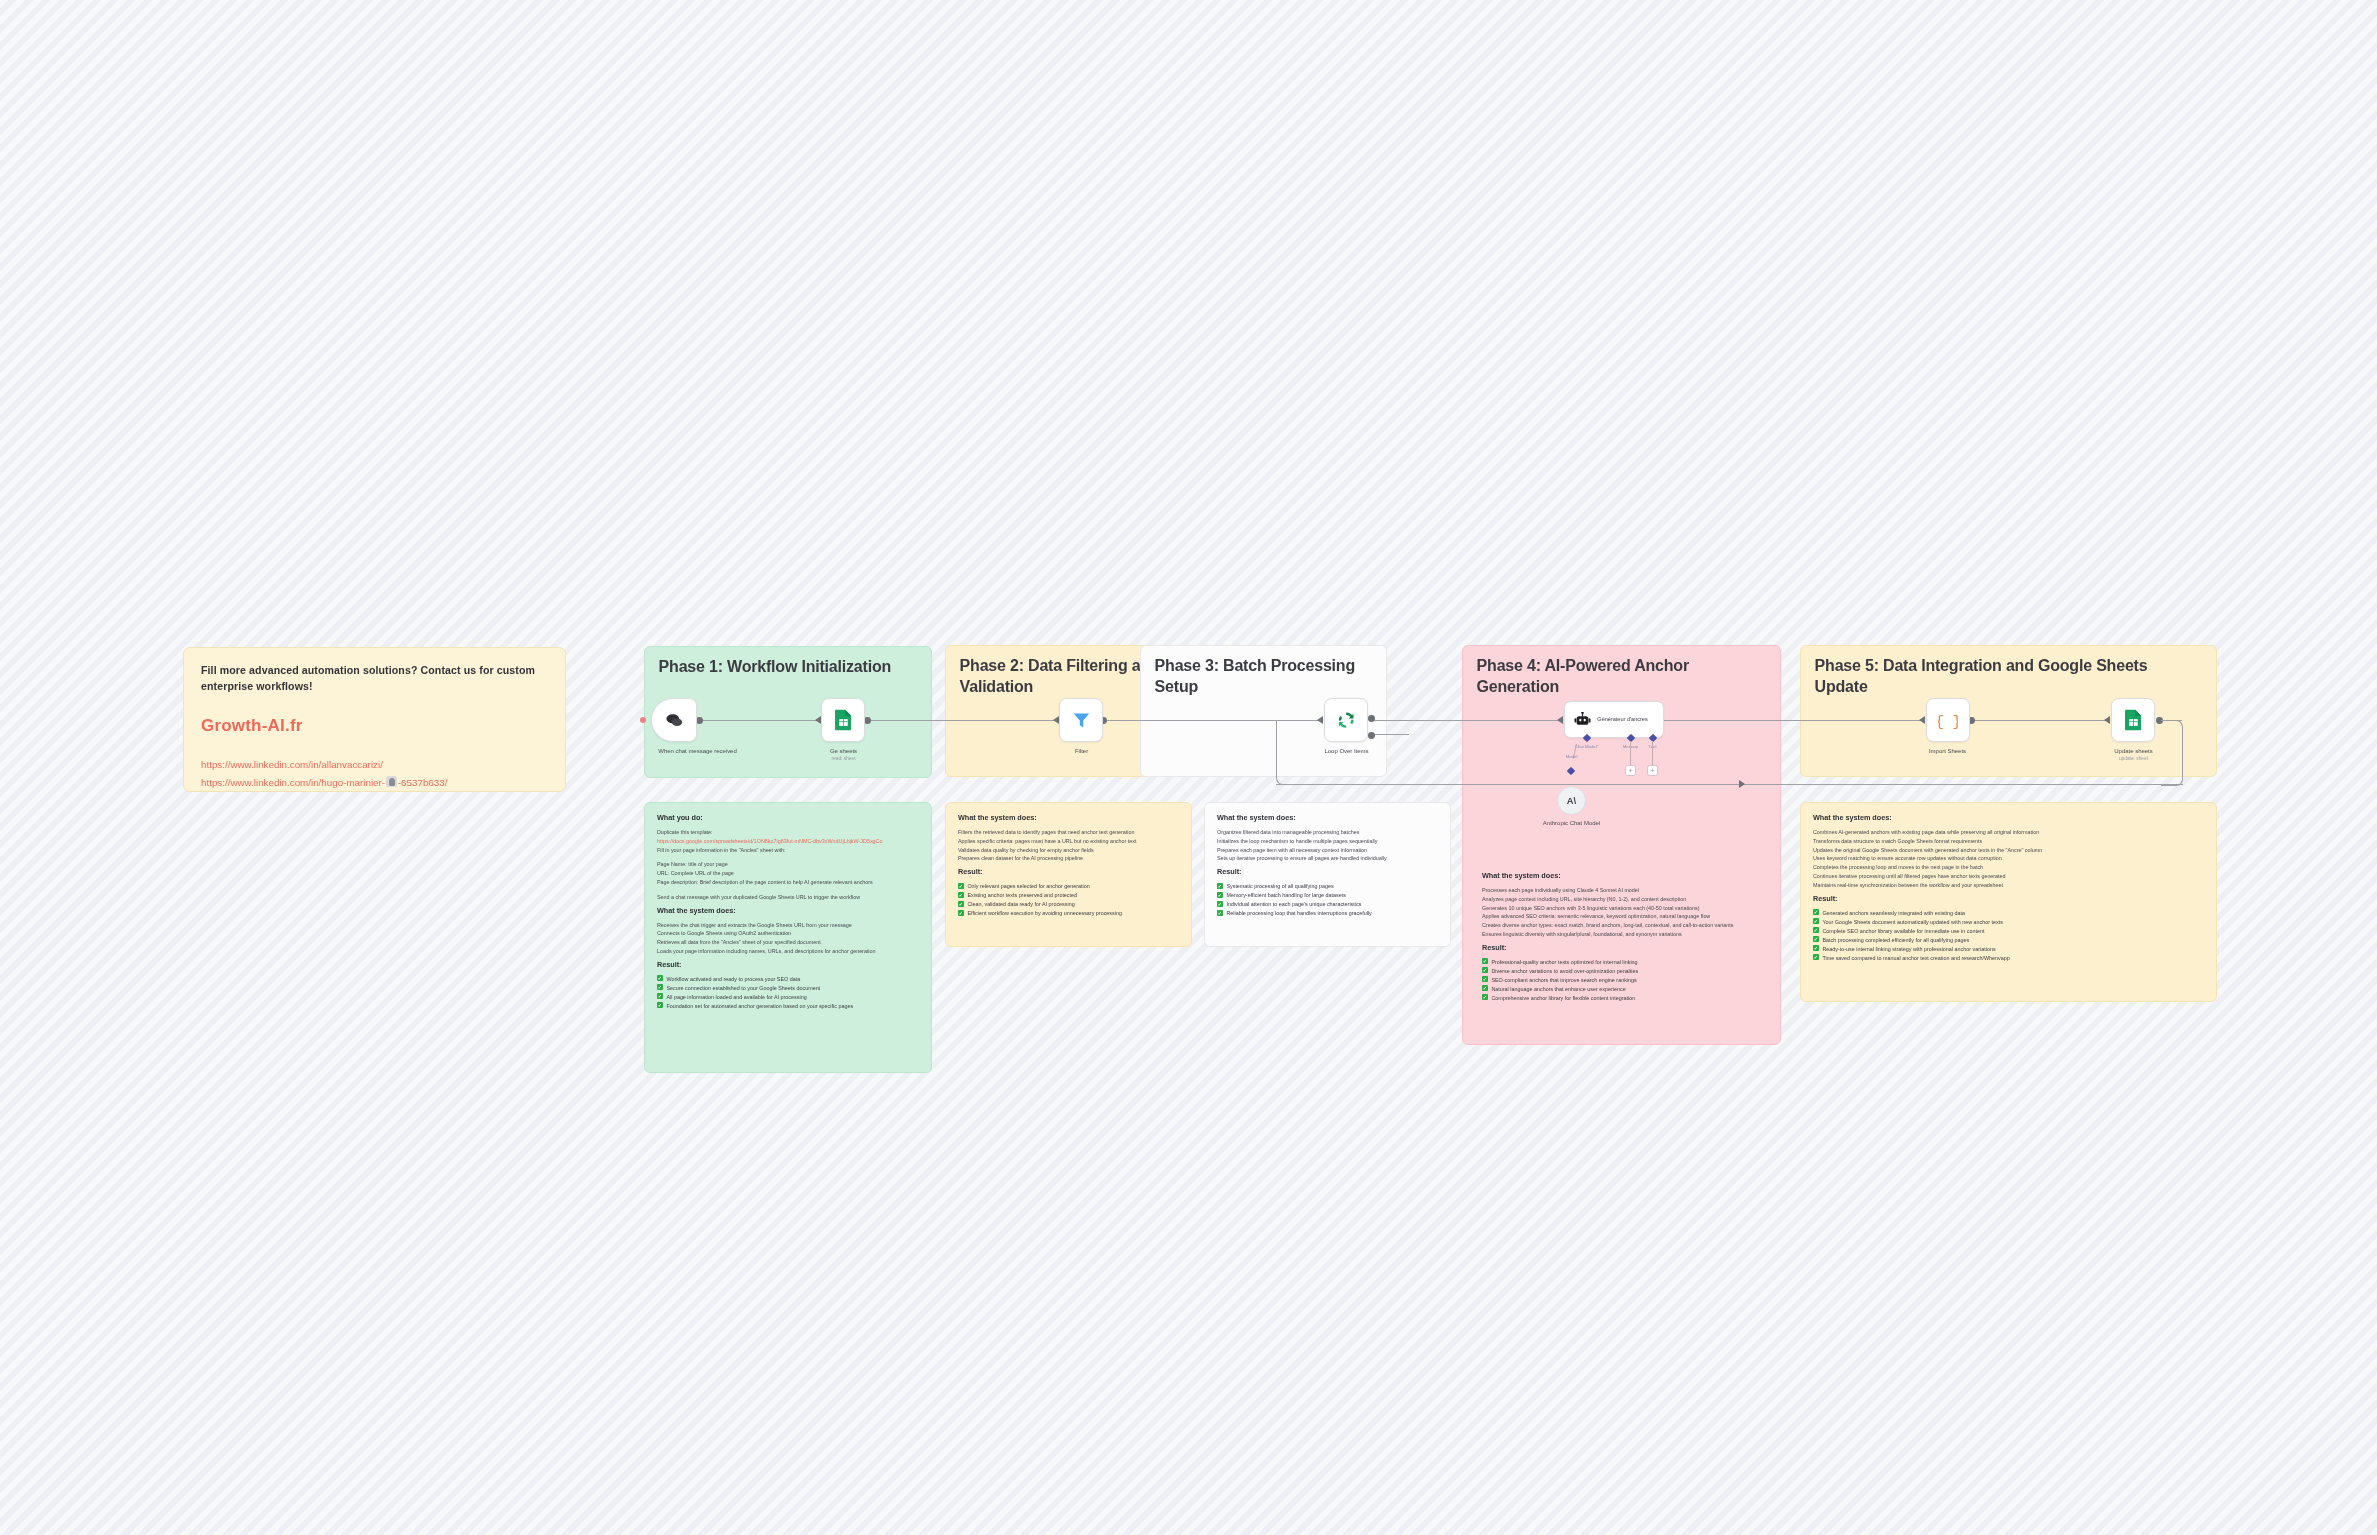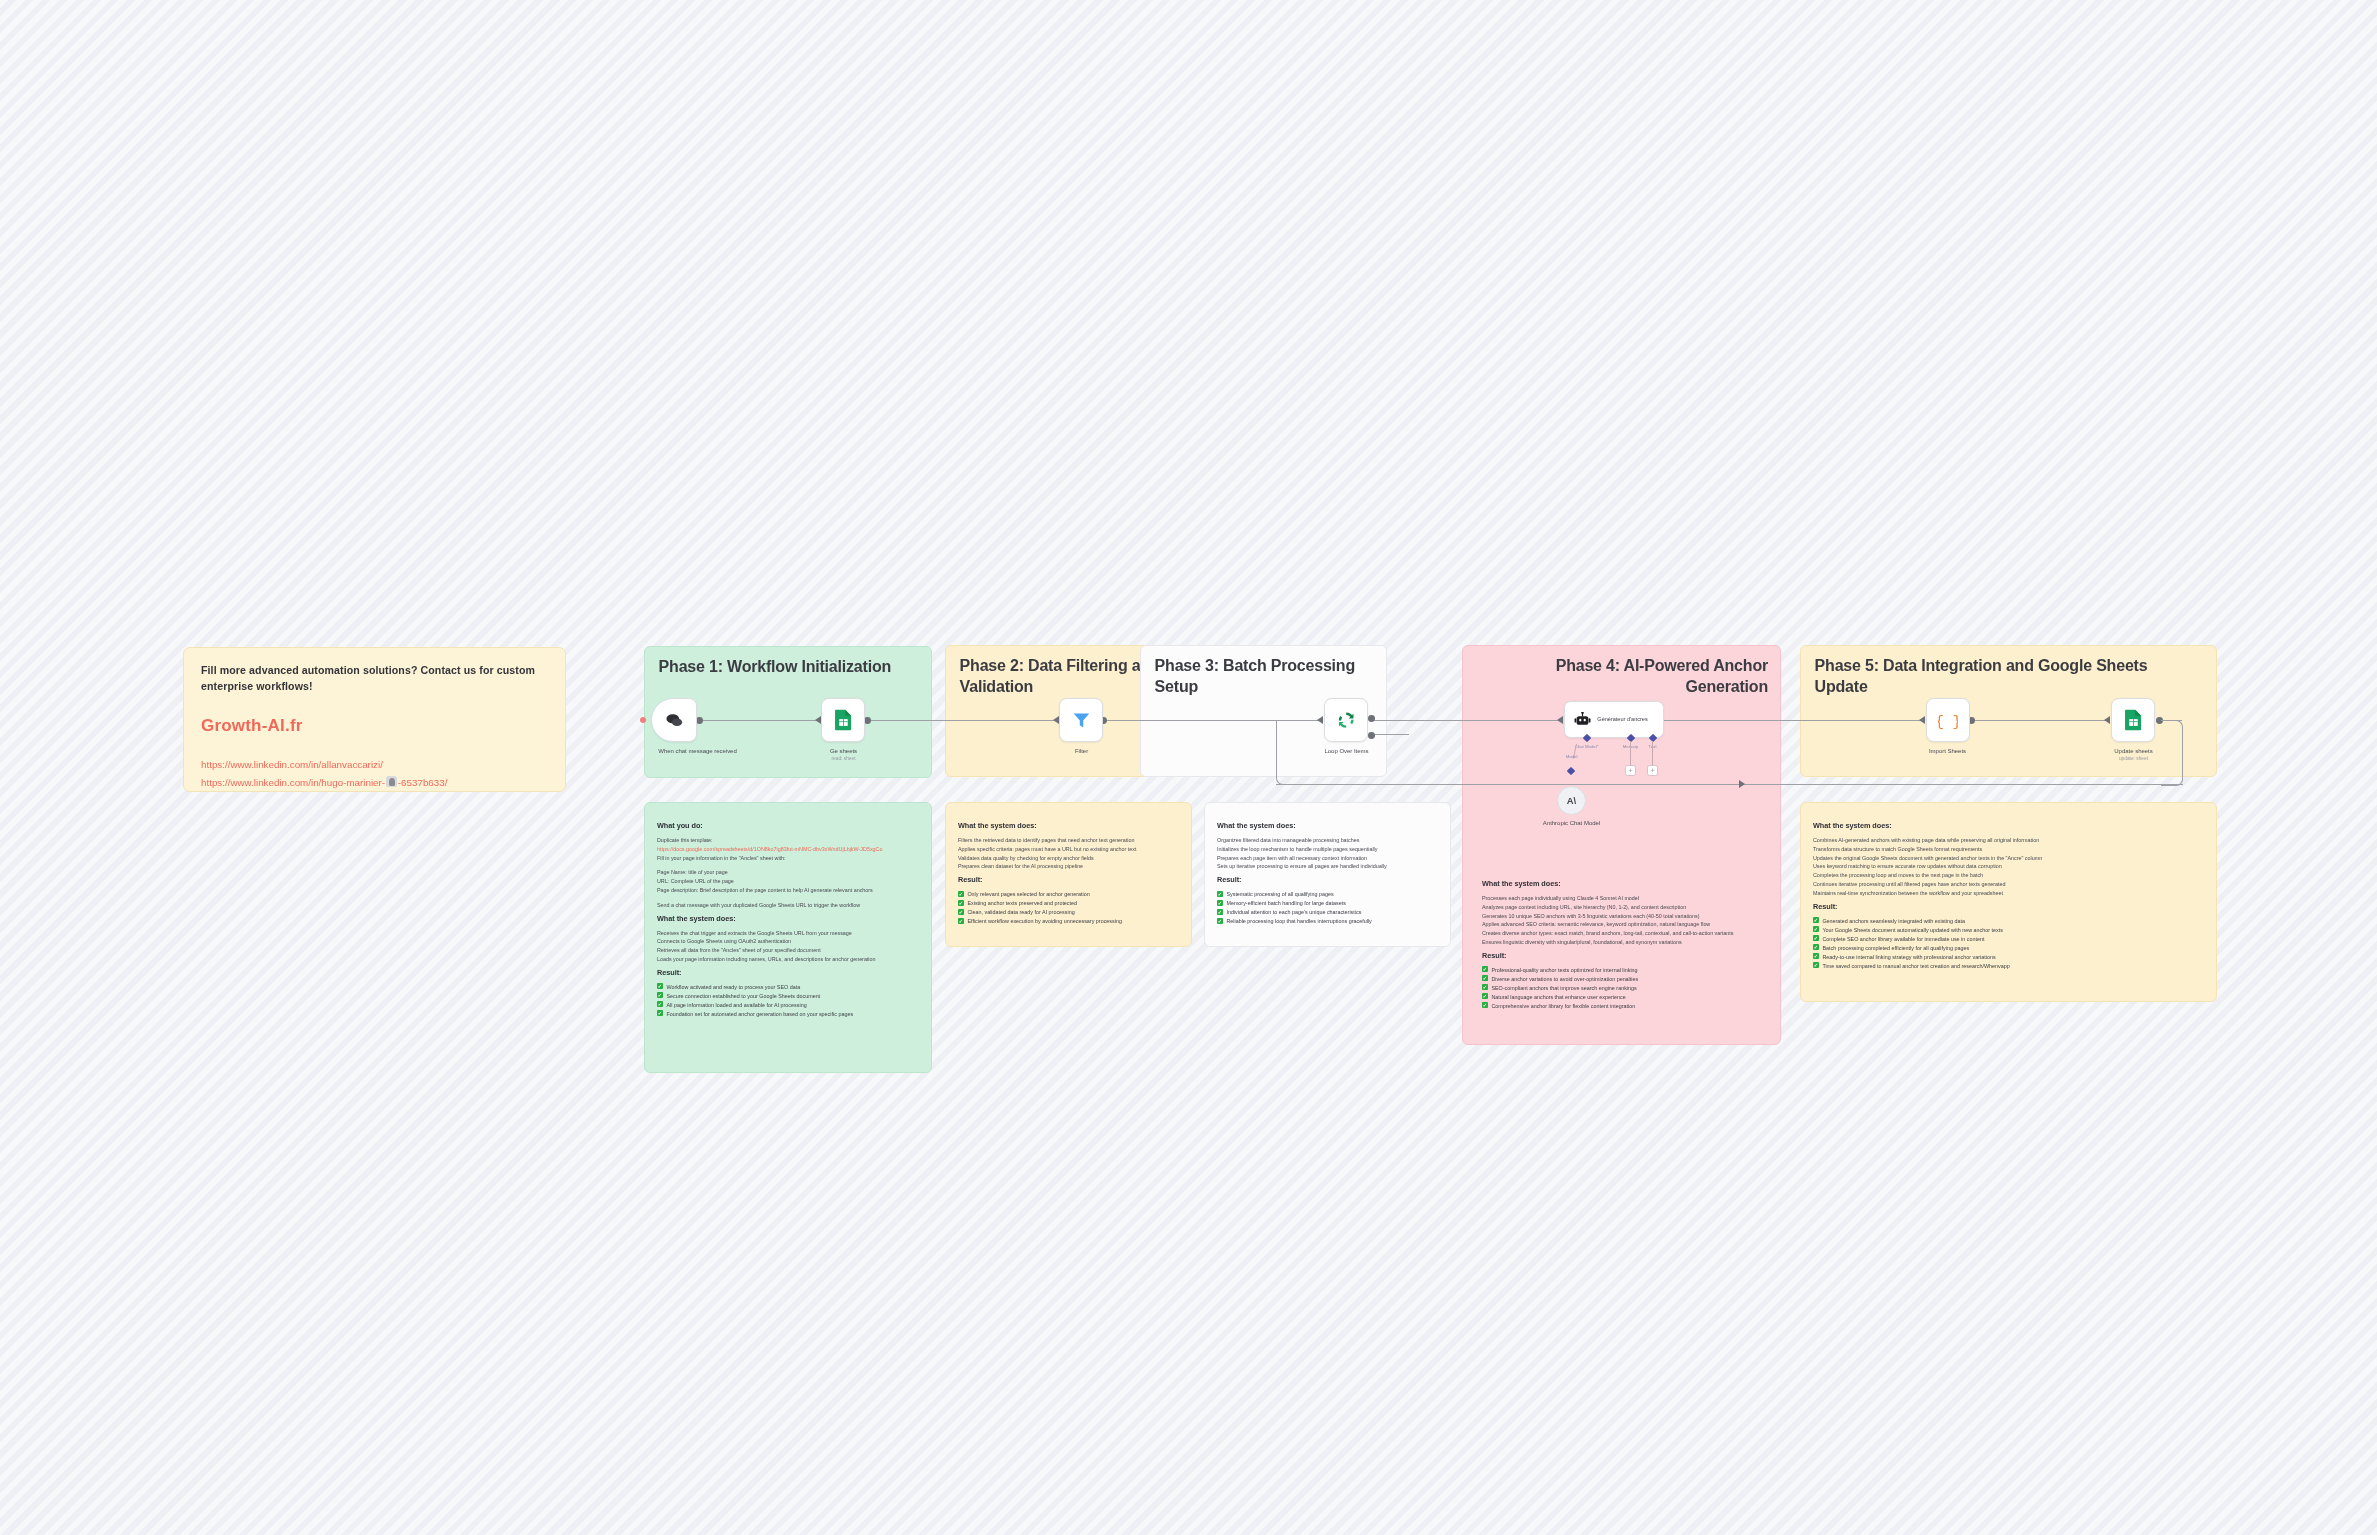--- a/index.html
+++ b/index.html
@@ -64,21 +64,21 @@
 
   
   .desc { position: absolute; border-radius: 6px; padding: 10.2px 12px 12px; overflow: hidden; }
   .d-green  { background: #cdefdc; border: 0.9px solid #bbe6cd; }
   .d-yellow { background: #fdf0cf; border: 0.9px solid #f5e3b4; }
   .d-white  { background: #fcfcfd; border: 0.9px solid #e8e8ec; }
   .d-h {
     font-size: 7.3px; font-weight: 700; color: #2f3036;
     margin: 4.3px 0 6px; letter-spacing: -0.04px;
   }
-  .d-h.first { margin-top: 8px; }
+  .d-h.first { margin-top: 0; }
   .d-p {
     font-size: 5.4px; color: #4a4b52; line-height: 1.62;
     letter-spacing: -0.02px;
   }
   .d-link {
     font-size: 5.4px; color: #ef6a5a; line-height: 1.62;
     word-break: break-all; display: block;
   }
   .d-spacer { height: 6px; }
   .d-li {
@@ -182,21 +182,21 @@
   </div>
 
   <div class="phase p-yellow" style="left:945px; top:645px; width:247px; height:132px;">
     <div class="phase-title">Phase 2: Data Filtering and Validation</div>
   </div>
 
   <div class="phase p-white" style="left:1140px; top:645px; width:247px; height:132px;">
     <div class="phase-title">Phase 3: Batch Processing Setup</div>
   </div>
 
-  <div class="phase p-pink" style="left:1462px; top:645px; width:319px; height:400px;text-align:right;">
+  <div class="phase p-pink" style="left:1462px; top:645px; width:319px; height:400px;">
     <div class="phase-title">Phase 4: AI-Powered Anchor Generation</div>
   </div>
 
   <div class="phase p-yellow" style="left:1800px; top:645px; width:417px; height:132px;">
     <div class="phase-title">Phase 5: Data Integration and Google Sheets Update</div>
   </div>
 
   <div class="redstub" style="left:640px; top:717px;"></div>
 
   <div class="edge" style="left:700px; top:720px; width:119px;"></div>

